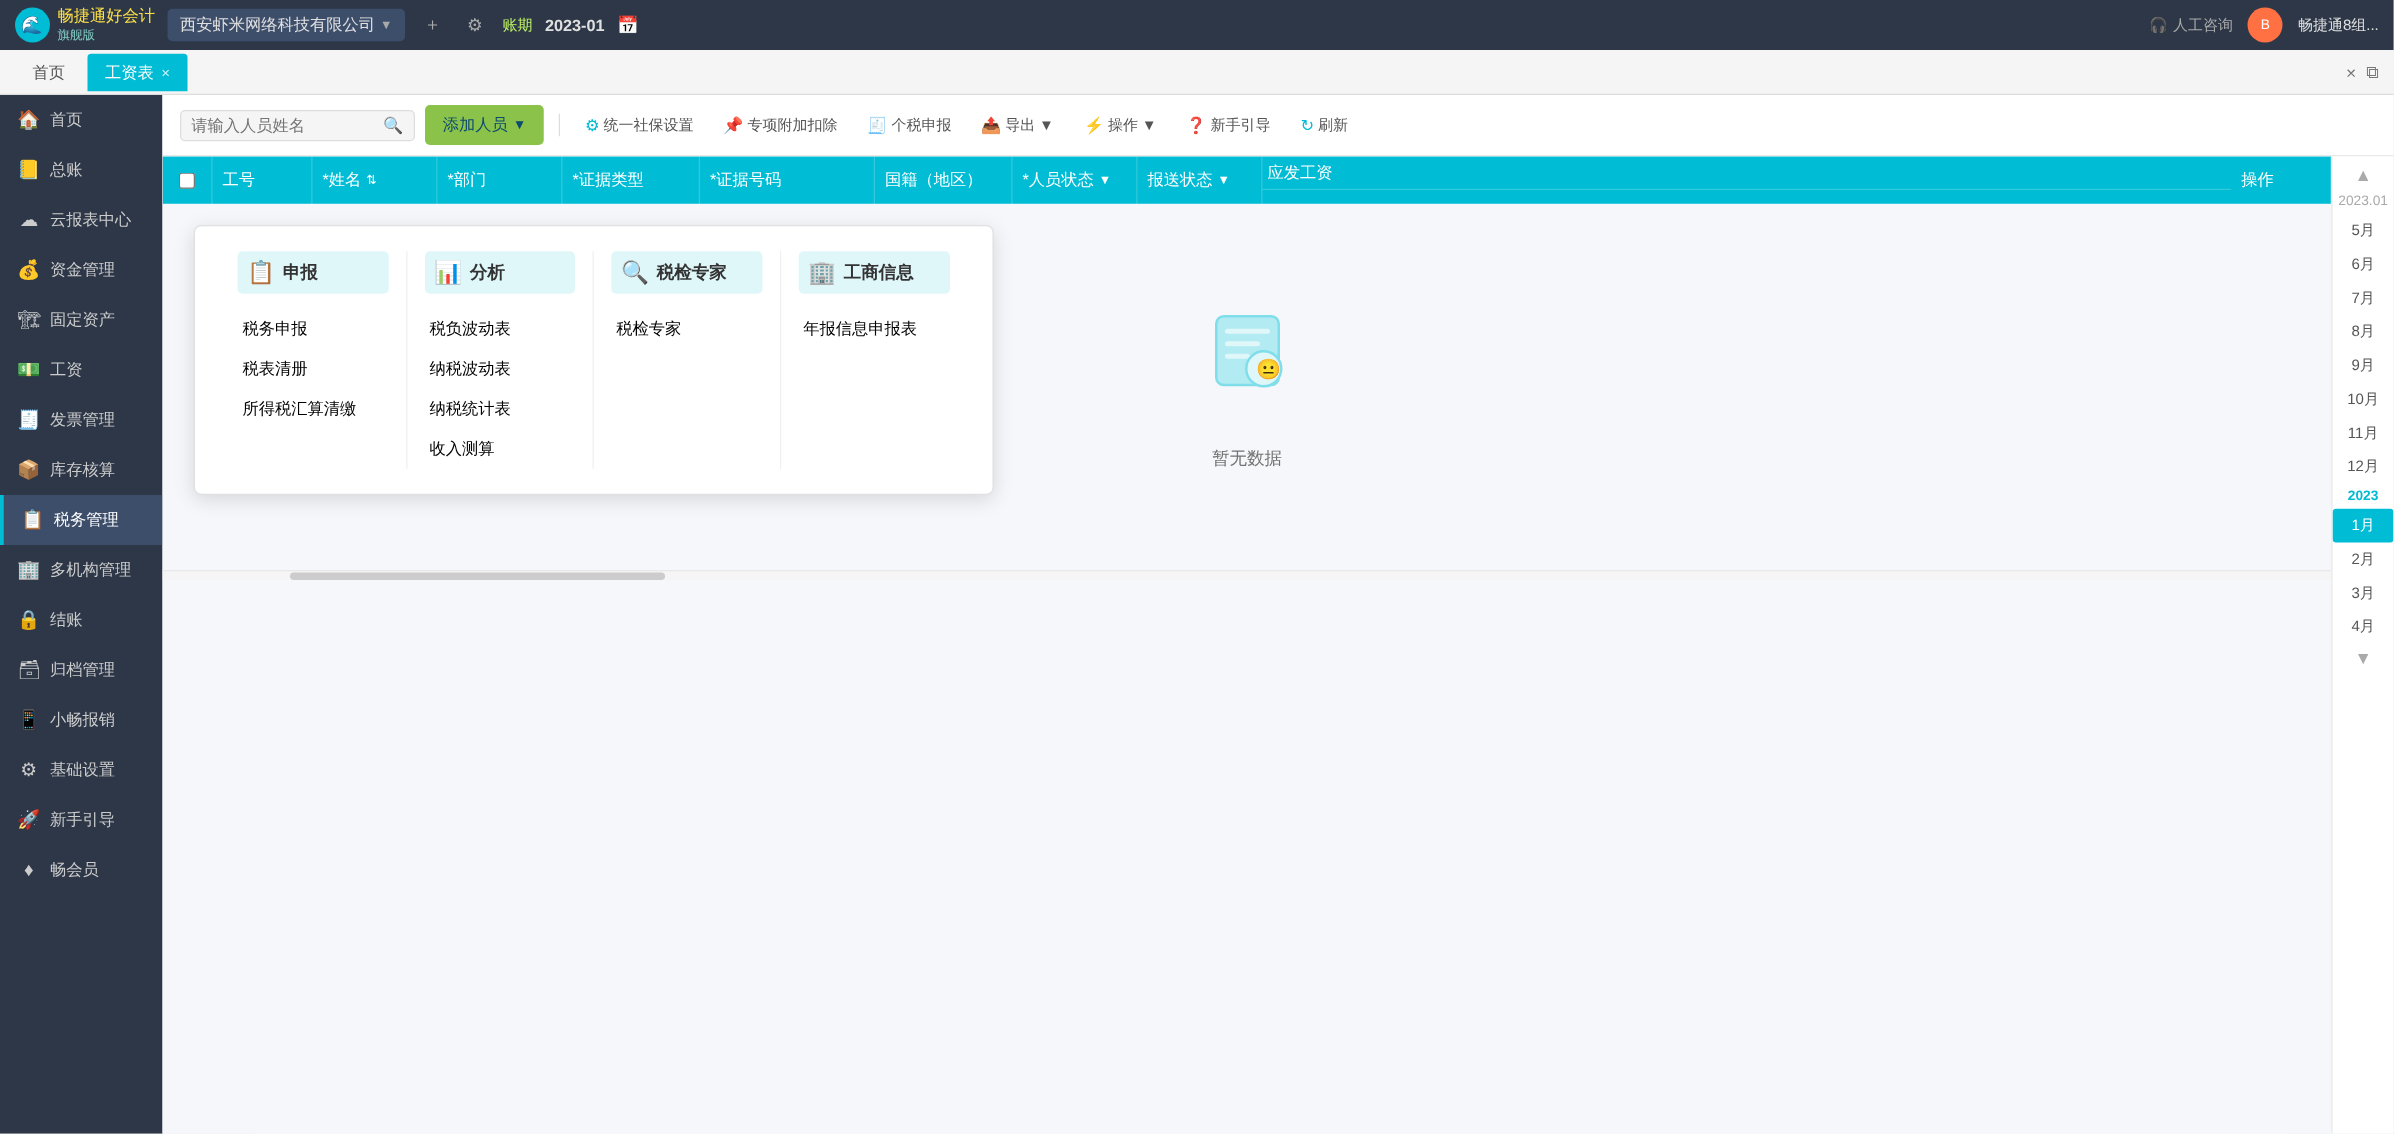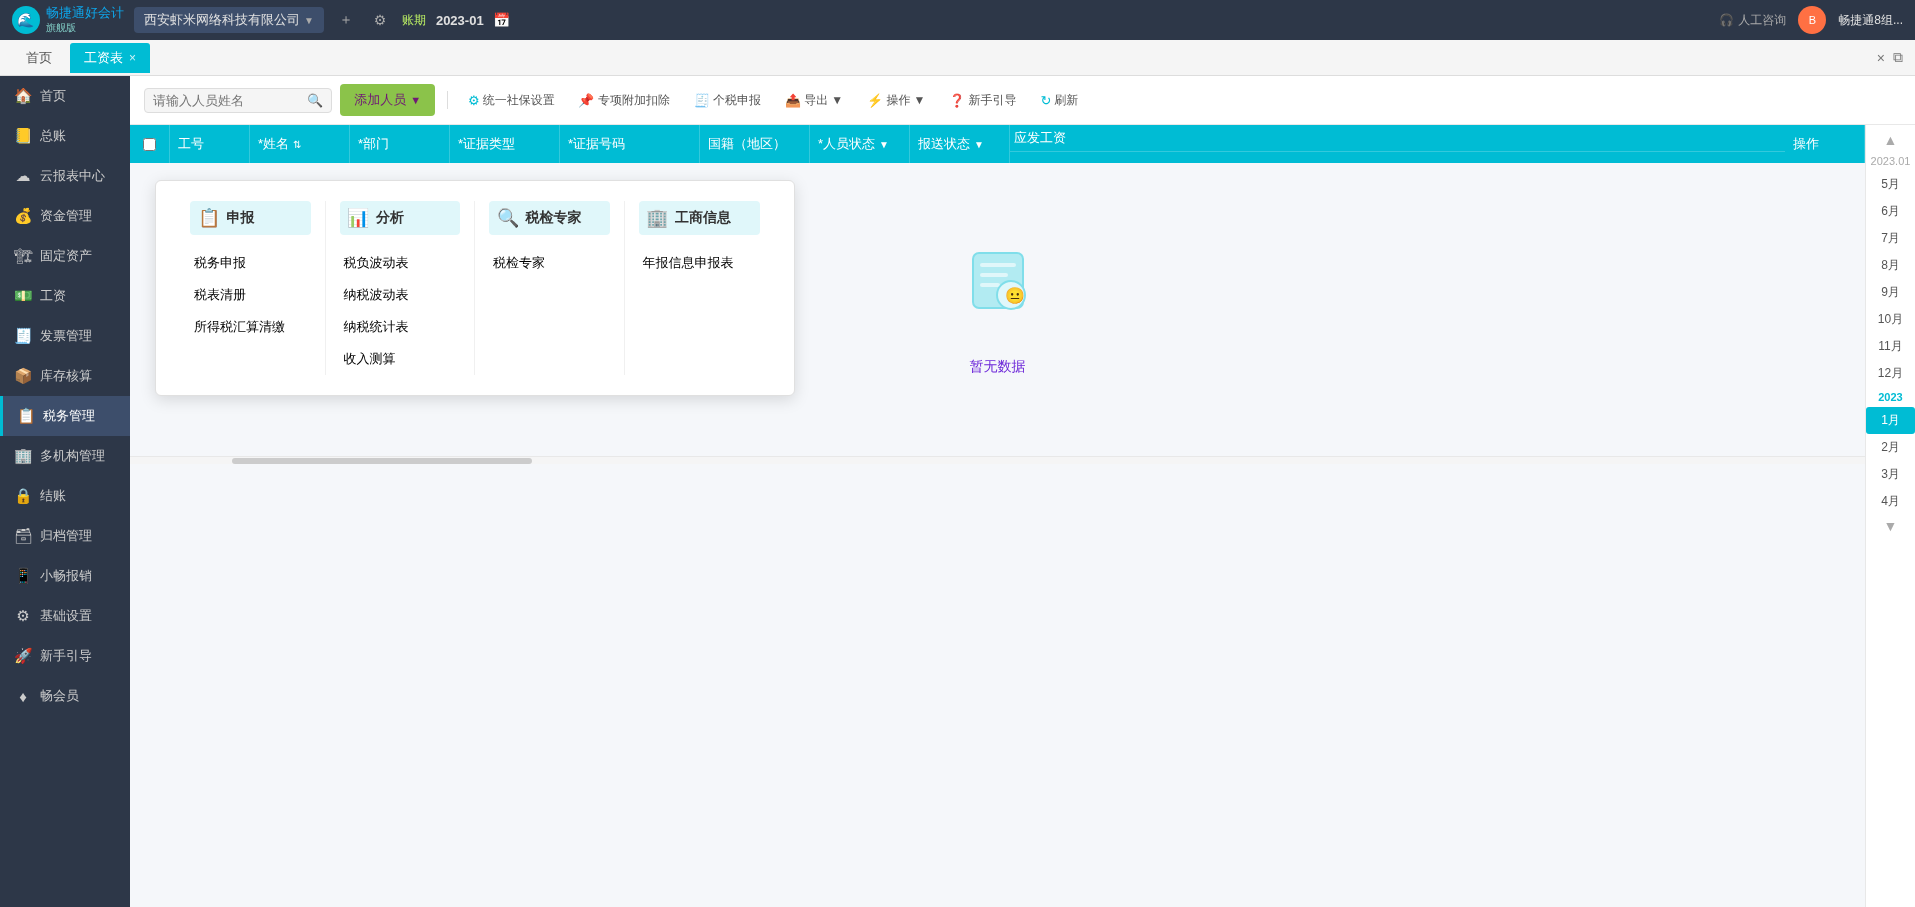--- a/index.html
+++ b/index.html
@@ -6,21 +6,21 @@
     body { font-family: 'Microsoft YaHei', Arial, sans-serif; font-size: 13px; background: #f0f2f5; overflow: hidden; }
 
     
     .top-header {
       display: flex; align-items: center; height: 40px;
       background: #2d3748; color: #fff; padding: 0 12px; gap: 10px;
       position: relative; z-index: 100;
     }
     .logo-area { display: flex; align-items: center; gap: 6px; min-width: 110px; }
     .logo-icon { width: 28px; height: 28px; background: #00bcd4; border-radius: 50%; display: flex; align-items: center; justify-content: center; font-size: 14px; color: #fff; }
-    .logo-text { font-size: 13px; color: #0ea5e9; line-height: 1.2; }
+    .logo-text { font-size: 13px; color: #fde047; line-height: 1.2; }
     .logo-sub { font-size: 10px; color: #80cbc4; }
     .company-selector { display: flex; align-items: center; gap: 4px; background: #3d4e6b; border-radius: 4px; padding: 4px 10px; cursor: pointer; font-size: 13px; color: #e0e0e0; }
     .company-selector .arrow { font-size: 10px; color: #aaa; }
     .header-icon-btn { width: 24px; height: 24px; display: flex; align-items: center; justify-content: center; cursor: pointer; color: #aaa; font-size: 14px; }
     .period-label { color: #bef264; font-size: 12px; }
     .period-value { color: #e0e0e0; font-size: 13px; font-weight: bold; }
     .period-icon { color: #00bcd4; font-size: 14px; cursor: pointer; }
     .header-right { margin-left: auto; display: flex; align-items: center; gap: 12px; }
     .service-btn { display: flex; align-items: center; gap: 4px; color: #aaa; font-size: 12px; cursor: pointer; }
     .user-avatar { width: 28px; height: 28px; background: #ff7043; border-radius: 50%; display: flex; align-items: center; justify-content: center; font-size: 11px; color: #fff; }
@@ -56,21 +56,21 @@
     .content-area { flex: 1; display: flex; flex-direction: column; overflow: hidden; background: #f5f7fa; }
 
     
     .toolbar {
       background: #fff; padding: 8px 14px; display: flex; align-items: center; gap: 8px;
       border-bottom: 1px solid #e8e8e8;
     }
     .search-input-wrap { display: flex; align-items: center; background: #f5f5f5; border: 1px solid #ddd; border-radius: 4px; padding: 4px 8px; gap: 4px; }
     .search-input { border: none; background: transparent; outline: none; font-size: 13px; color: #333; width: 150px; }
     .search-icon { color: #aaa; font-size: 13px; }
-    .add-btn { background: #8bc34a; color: #701a75; border: none; border-radius: 4px; padding: 7px 14px; font-size: 13px; cursor: pointer; display: flex; align-items: center; gap: 4px; }
+    .add-btn { background: #8bc34a; color: #0c4a6e; border: none; border-radius: 4px; padding: 7px 14px; font-size: 13px; cursor: pointer; display: flex; align-items: center; gap: 4px; }
     .add-btn-arrow { font-size: 11px; }
     .toolbar-action { display: flex; align-items: center; gap: 3px; color: #555; font-size: 12px; cursor: pointer; padding: 5px 8px; border-radius: 3px; }
     .toolbar-icon { font-size: 13px; color: #00bcd4; }
     .toolbar-sep { width: 1px; height: 18px; background: #ddd; margin: 0 4px; }
 
     
     .table-wrap { flex: 1; overflow: auto; position: relative; }
     .table-header {
       display: flex; background: #00bcd4; color: #fff; font-size: 13px;
       position: sticky; top: 0; z-index: 10;
@@ -91,21 +91,21 @@
     .th-deduct { width: 70px; }
     .th-total { width: 80px; }
     .th-pension { width: 70px; }
     .th-ops { width: 80px; }
     .sort-icon { font-size: 10px; }
     .filter-icon { font-size: 10px; }
 
     
     .empty-state { display: flex; flex-direction: column; align-items: center; justify-content: center; flex: 1; padding: 80px 0; }
     .empty-icon { font-size: 80px; margin-bottom: 16px; }
-    .empty-text { color: #6d28d9; font-size: 14px; }
+    .empty-text { color: #737373; font-size: 14px; }
 
     
     .dropdown-popup {
       position: absolute; top: 180px; left: 155px; z-index: 200;
       background: #fff; border: 1px solid #e0e0e0; border-radius: 6px;
       box-shadow: 0 4px 16px rgba(0,0,0,0.13); width: 640px; padding: 20px;
     }
     .popup-grid { display: grid; grid-template-columns: 1fr 1fr 1fr 1fr; gap: 0; }
     .popup-col { padding: 0 14px; border-right: 1px solid #f0f0f0; }
     .popup-col:last-child { border-right: none; }

